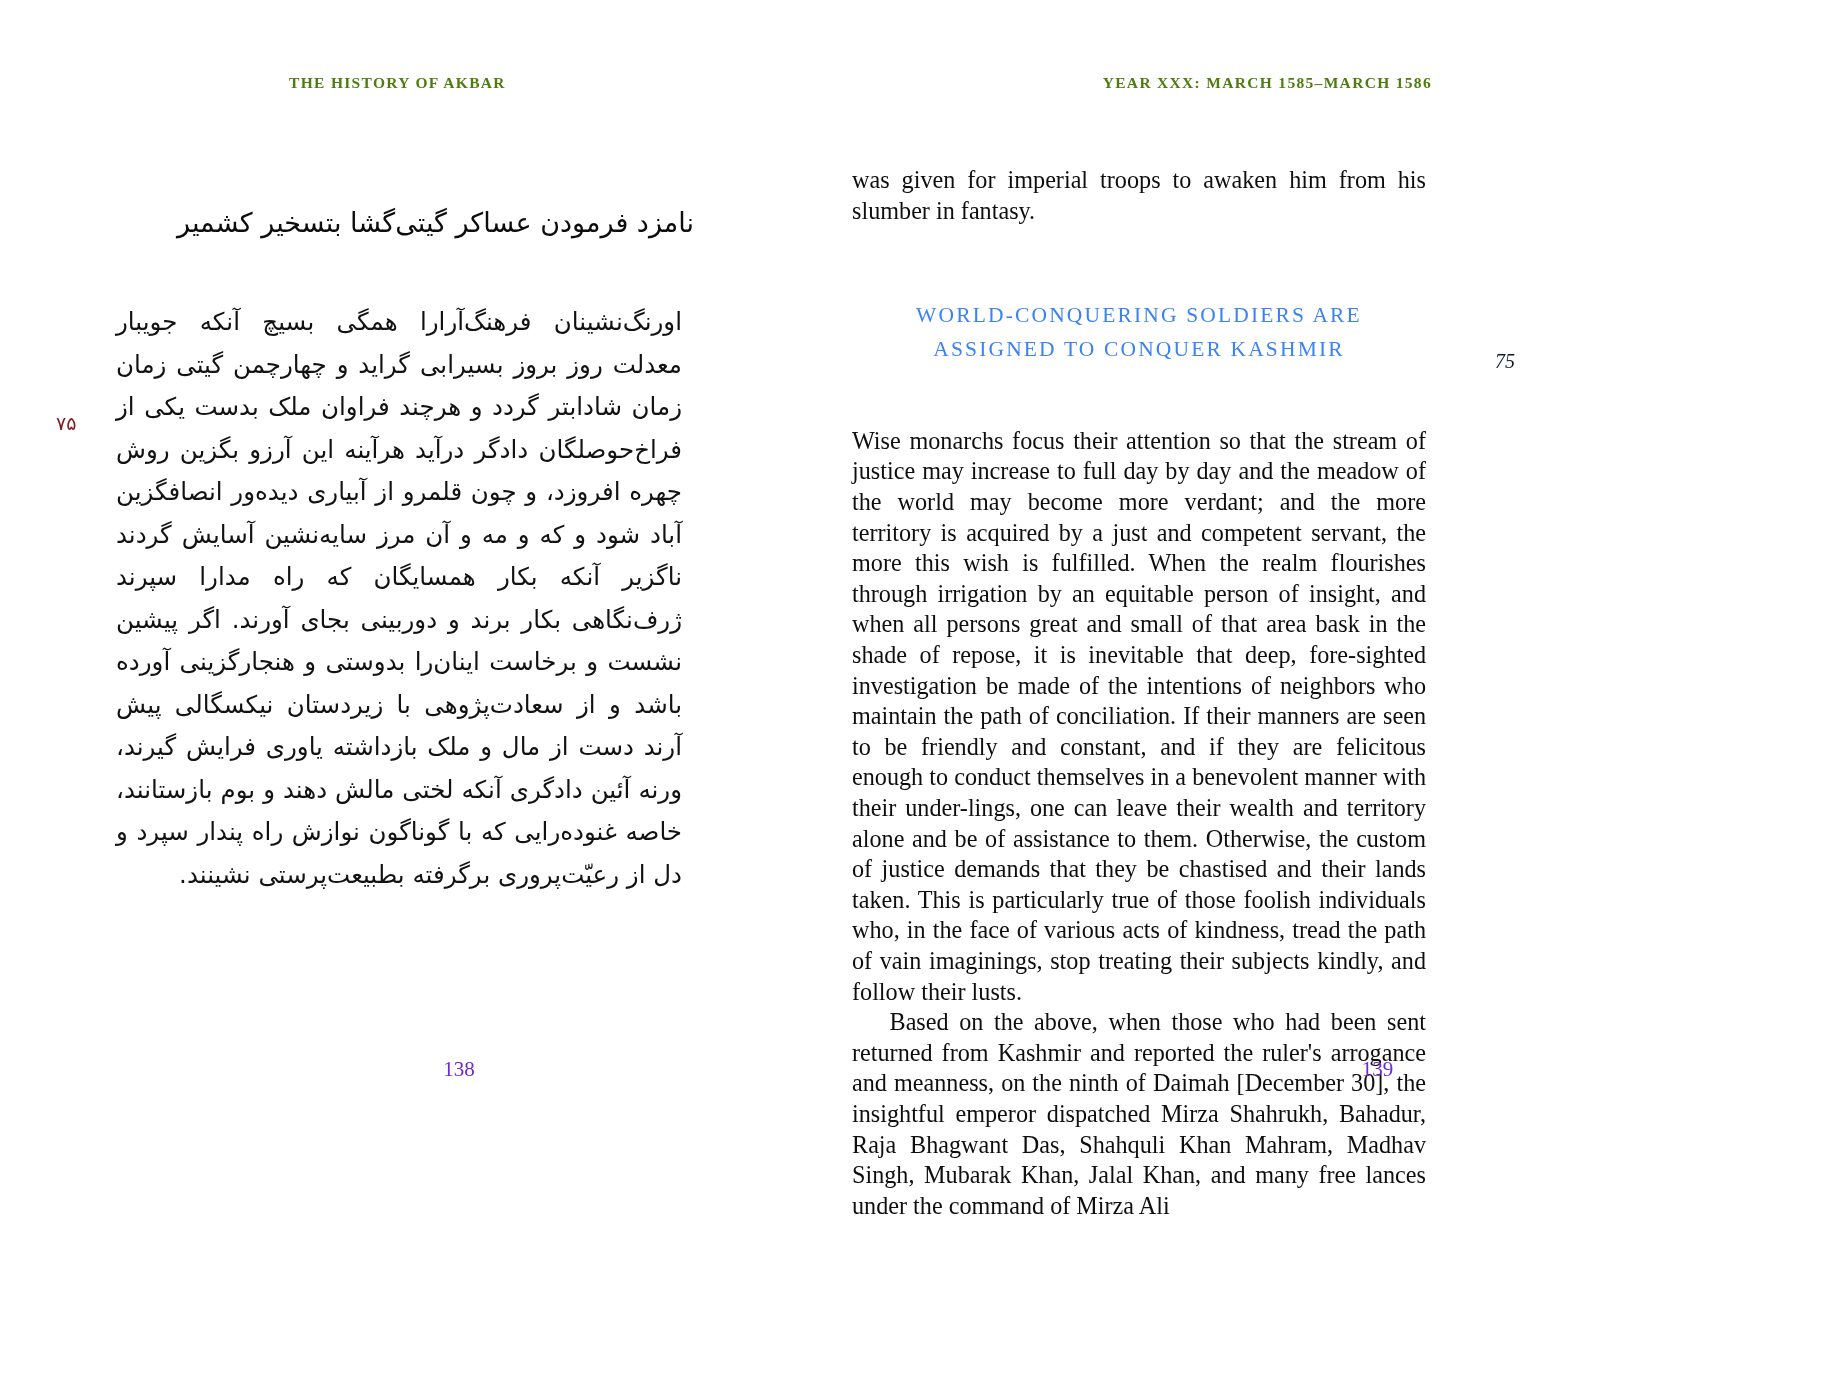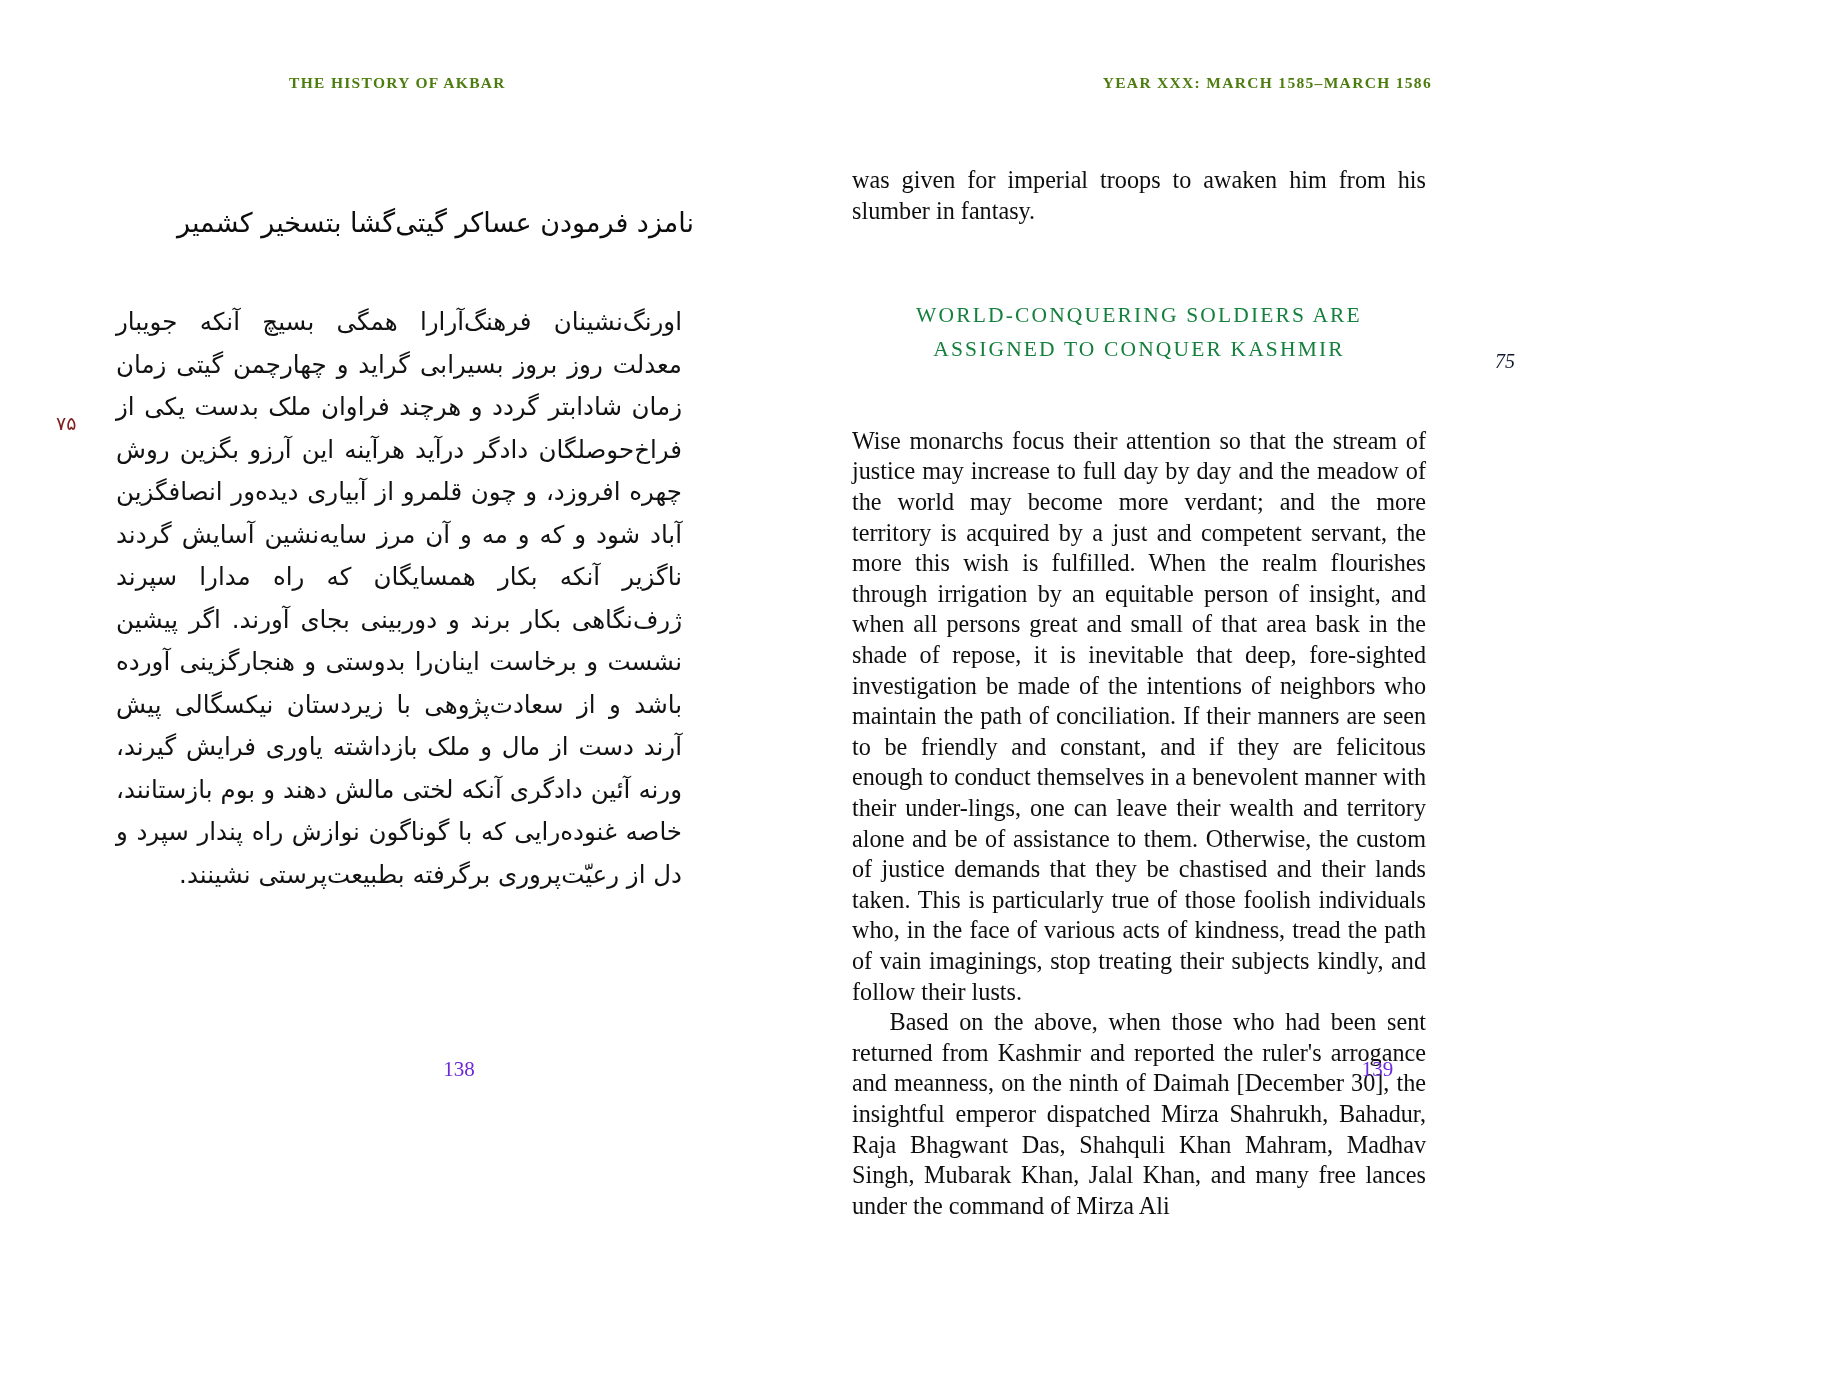--- a/index.html
+++ b/index.html
@@ -118,21 +118,21 @@
   .english-col p.indent {
     text-indent: 1.55em;
   }
   .section-heading {
     font-size: 21.5px;
     line-height: 34px;
     letter-spacing: 0.10em;
     text-align: center !important;
     text-align-last: center !important;
     font-weight: 400;
-    color: #15803d;
+    color: #3b82f6;
     padding-top: 54px;
     padding-bottom: 42px;
     white-space: pre-line;
   }
 
   .margin-num-english {
     position: absolute;
     left: 1495px;
     top: 350px;
     font-size: 20px;

